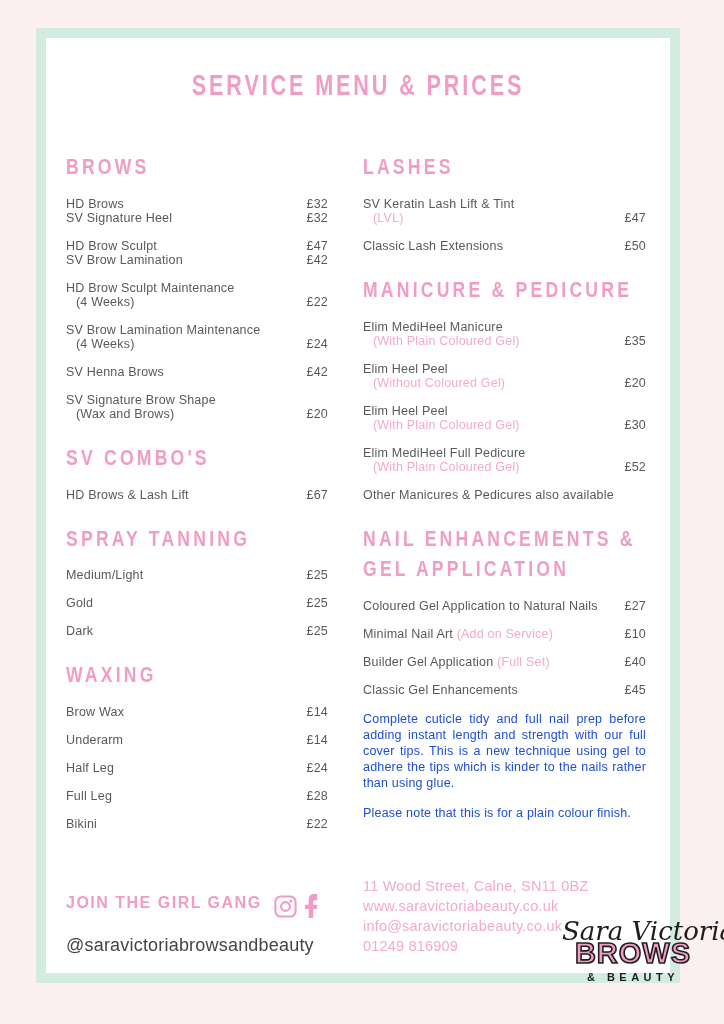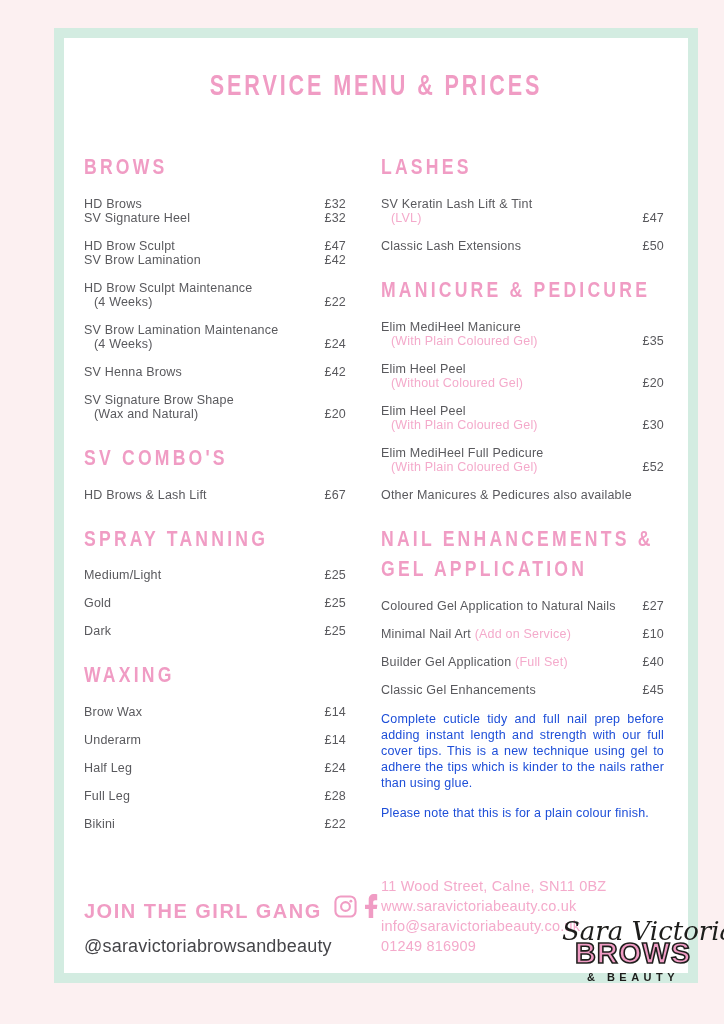--- a/index.html
+++ b/index.html
@@ -4,21 +4,21 @@
 <style>
   html,body { margin:0; padding:0; }
   body {
     width:724px; height:1024px;
     background:#fcf0f1;
     position:relative;
     overflow:hidden;
     font-family:"Liberation Sans", sans-serif;
   }
   .card {
-    position:absolute; left:54px; top:28px;
+    position:absolute; left:36px; top:28px;
     width:644px; height:955px;
     box-sizing:border-box;
     border:10px solid #d3ece1;
     background:#ffffff;
   }
   .page-title {
     margin:30px 0 0;
     text-align:center;
     color:#f09cc4;
     font-size:30px;
@@ -67,23 +67,23 @@
     color:#1d4ed8;
     font-size:12.5px;
     line-height:16px;
     letter-spacing:0.2px;
     text-align:justify;
     margin:0 0 14px;
   }
   
   .footer-left { position:absolute; left:20px; top:856px; }
   .join-row {
-    display:flex; align-items:flex-end; gap:8px;
+    display:flex; align-items:flex-start; gap:8px;
     color:#f09cc4; font-weight:bold;
-    font-size:20px; letter-spacing:1.5px;
+    font-size:16px; letter-spacing:1.5px;
     white-space:nowrap;
   }
   .social-icons { display:flex; align-items:center; gap:7px; margin-left:4px; }
   .handle {
     margin-top:13px;
     color:#454549;
     font-size:18px;
     letter-spacing:0.2px;
     white-space:nowrap;
   }
@@ -157,21 +157,21 @@
           </div>
           <div class="item">
             <div class="item-text"><span>SV Brow Lamination Maintenance</span><div class="item-sub">(4 Weeks)</div></div>
             <span class="item-price">£24</span>
           </div>
           <div class="item">
             <div class="item-text"><span>SV Henna Brows</span></div>
             <span class="item-price">£42</span>
           </div>
           <div class="item">
-            <div class="item-text"><span>SV Signature Brow Shape</span><div class="item-sub">(Wax and Natural)</div></div>
+            <div class="item-text"><span>SV Signature Brow Shape</span><div class="item-sub">(Wax and Brows)</div></div>
             <span class="item-price">£20</span>
           </div>
         </section>
         <section class="menu-section">
           <h2 class="section-title">SV COMBO'S</h2>
           <div class="item">
             <div class="item-text"><span>HD Brows &amp; Lash Lift</span></div>
             <span class="item-price">£67</span>
           </div>
         </section>

